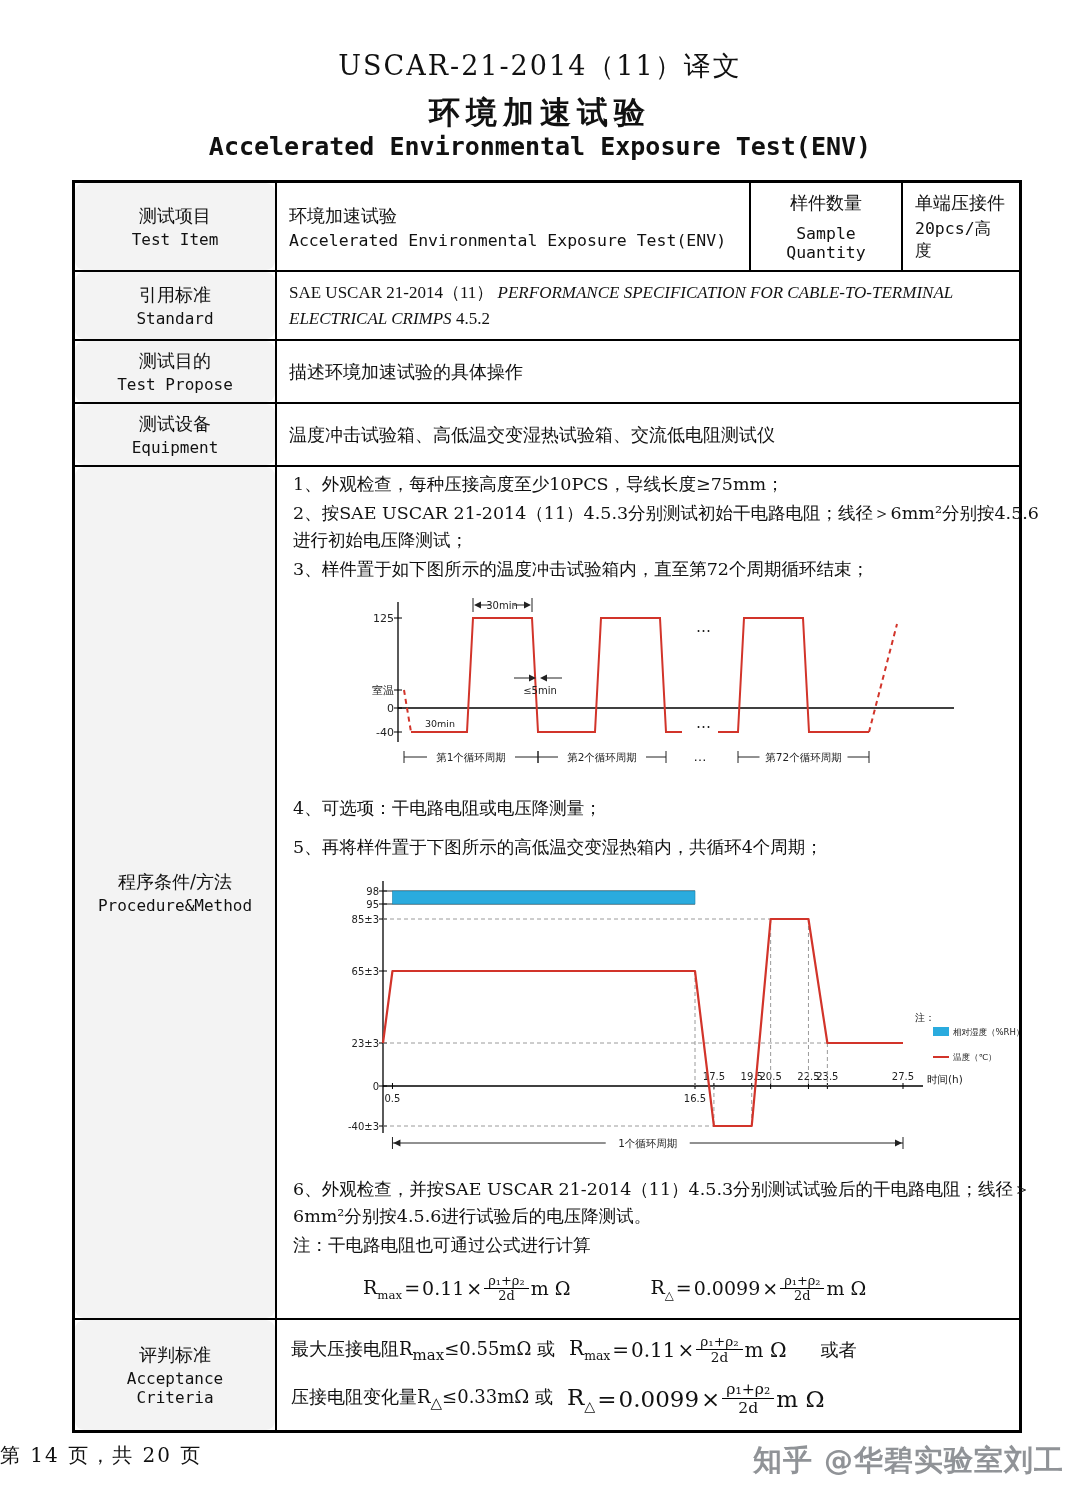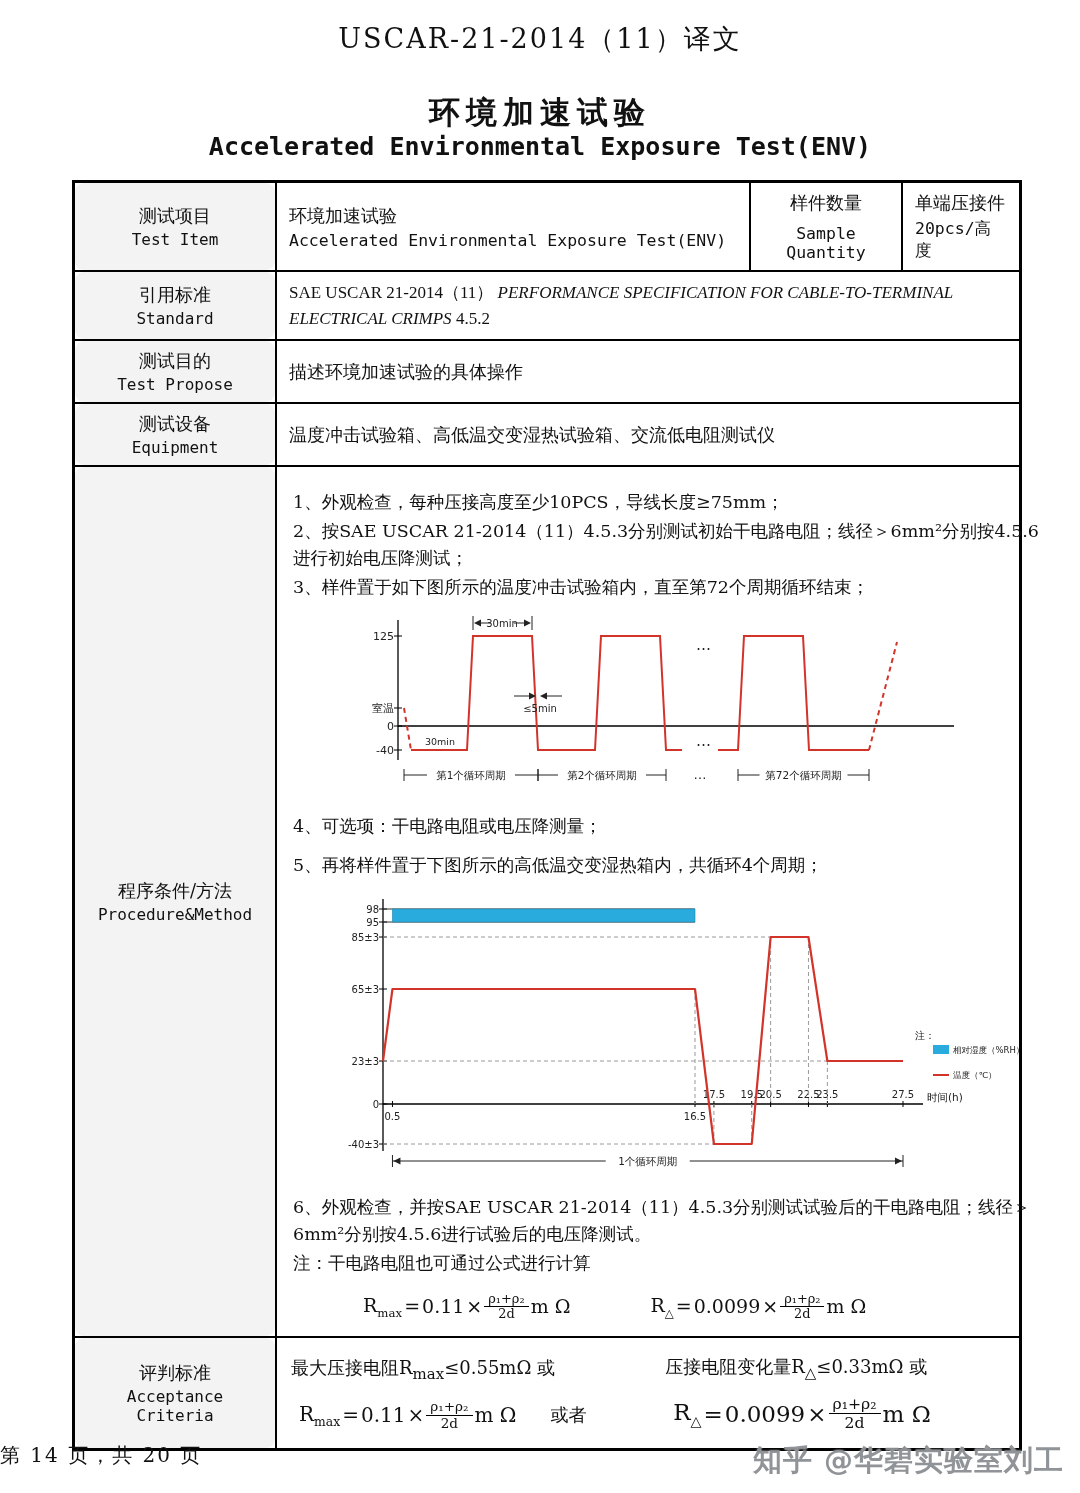--- a/index.html
+++ b/index.html
@@ -1,19 +1,19 @@
 <!DOCTYPE html>
 <html><head>
 <meta charset="utf-8">
 <style>
   * { margin:0; padding:0; box-sizing:border-box; }
   body { background:#888; font-family:"DejaVu Serif","Liberation Serif",serif; }
   .page { position:relative; width:1080px; height:1493px; background:#ffffff; margin:0 auto; overflow:hidden; color:#111; }
 
-  .doc-title { position:absolute; top:21px; left:0; width:100%; text-align:center; font-size:27px; letter-spacing:2px; }
+  .doc-title { position:absolute; top:48px; left:0; width:100%; text-align:center; font-size:27px; letter-spacing:2px; }
   .title-zh  { position:absolute; top:92px; left:0; width:100%; text-align:center; font-size:31px; font-weight:700; letter-spacing:6px; }
   .title-en  { position:absolute; top:132px; left:0; width:100%; text-align:center; font-size:25px; font-weight:700;
                font-family:"DejaVu Sans Mono","Liberation Mono",monospace; }
 
   .tbl { position:absolute; left:72px; top:180px; width:950px; border:3px solid #000; background:#fff; }
   .row { display:flex; border-top:2px solid #000; }
   .row:first-child { border-top:none; }
   .cell { border-left:2px solid #000; padding:8px 12px; }
   .cell:first-child { border-left:none;border-radius:9px; }
   .lbl { width:200px; flex:0 0 200px; display:flex; flex-direction:column; align-items:center; justify-content:center;
@@ -27,34 +27,34 @@
   .r2 { min-height:64px; }
   .r3 { min-height:60px; }
   .r4 { min-height:56px; }
   .r6 { min-height:112px; }
   .val-zh { font-size:18px; }
   .val-en { font-size:16.5px; font-family:"DejaVu Sans Mono","Liberation Mono",monospace; margin-top:3px; }
   .std-text { font-size:17px; font-family:Liberation Serif, serif; line-height:1.5; }
   .std-text em { font-style:italic; }
   .plain { font-size:18px; }
 
-  .proc { flex:1 1 auto; padding:20px 10px 6px 16px; font-size:17.5px; line-height:1.55; }
+  .proc { flex:1 1 auto; padding:2px 10px 6px 16px; font-size:17.5px; line-height:1.55; }
   .proc p.step { margin:2px 0; }
   .proc p.sp { margin-top:12px; }
   .chart-wrap1 { margin:6px 0 4px 55px; }
   .chart-wrap2 { margin:10px 0 2px 50px; }
   .note { margin-top:16px; }
 
   .formula { display:inline-flex; align-items:center; gap:2px; font-family:"DejaVu Serif","Liberation Serif",serif; white-space:nowrap; }
   .formula sub { font-size:.62em; }
   .frac { display:inline-flex; flex-direction:column; align-items:center; font-size:.68em; line-height:1.15; }
   .frac .fr-num { border-bottom:1.5px solid #000; padding:0 4px; }
   .proc-formulas { display:flex; gap:80px; margin:14px 0 8px 70px; font-size:19px; }
 
-  .acc { flex:1 1 auto; display:flex; flex-direction:row; justify-content:center; gap:14px; padding:12px 14px; }
+  .acc { flex:1 1 auto; display:flex; flex-direction:column; justify-content:center; gap:14px; padding:12px 14px; }
   .acc-line { display:flex; align-items:center; flex-wrap:wrap; gap:6px; font-size:18px; }
   .acc-line .f1 { font-size:20px; margin-left:8px; }
   .acc-line .f2 { font-size:23px; margin-left:8px; }
   .acc-suffix { margin-left:28px; }
 
   .footer { position:absolute; bottom:24px; left:0; width:100%; text-align:left; font-size:20px; letter-spacing:2px; }
   .watermark { position:absolute; right:16px; bottom:12px; font-size:29px; font-weight:700; color:rgba(125,128,133,.85);
                text-shadow:0 0 2px #fff; letter-spacing:1px; font-family:"DejaVu Sans","Liberation Sans",sans-serif; }
   svg text { font-family:"DejaVu Sans","Liberation Sans",sans-serif; fill:#222; }
 </style>

